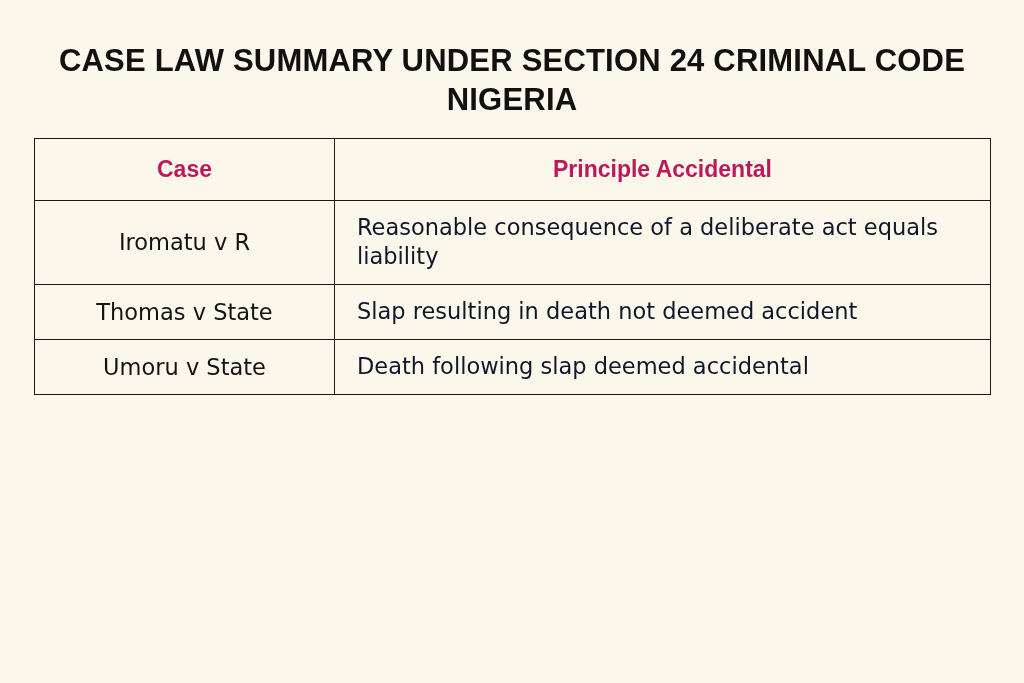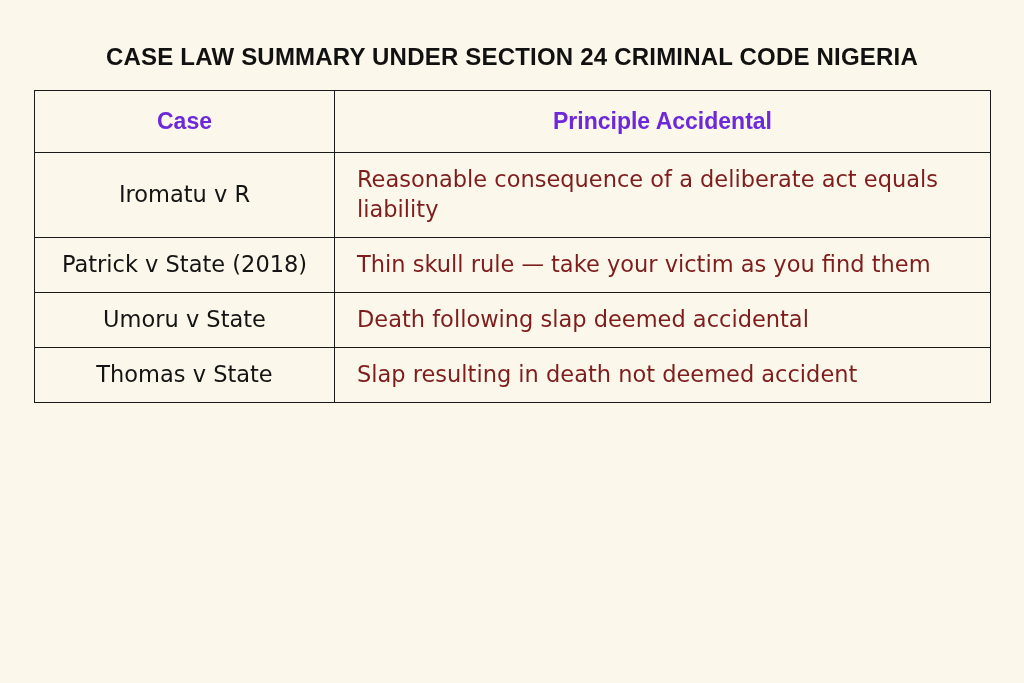--- a/index.html
+++ b/index.html
@@ -17,21 +17,21 @@
   .page {
     width: 1024px;
     height: 683px;
     box-sizing: border-box;
     padding: 34px 34px 0 34px;
     position: relative;
   }
   .doc-title {
     font-family: "Liberation Sans", sans-serif;
     font-weight: bold;
-    font-size: 24px;
+    font-size: 31px;
     line-height: 1.25;
     text-align: center;
     letter-spacing: 0.2px;
     margin: 8px auto 18px auto;
     max-width: 930px;
     color: #111111;
   }
   table.summary {
     width: 956px;
     margin: 0 auto;
@@ -48,35 +48,35 @@
   table.summary col.case-col { width: 300px; }
   table.summary col.principle-col { width: 656px; }
 
   table.summary th {
     font-family: "Liberation Sans", sans-serif;
     font-weight: bold;
     font-size: 23px;
     text-align: center;
     padding-top: 17px;
     padding-bottom: 17px;
-    color: #6d28d9;
+    color: #be185d;
   }
   table.summary td.case-cell {
     text-align: center;
     font-size: 22.5px;
     line-height: 1.3;
     font-family: "DejaVu Sans", sans-serif;
     color: #141414;
   }
   table.summary td.principle-cell {
     text-align: left;
     font-size: 22.5px;
     line-height: 1.33;
     font-family: "DejaVu Sans", sans-serif;
-    color: #7f1d1d;
+    color: #0f172a;
     padding-left: 22px;
     padding-right: 14px;
   }
   .tall-row td { padding-top: 16px; padding-bottom: 16px; }
 </style>
 </head>
 <body>
 
 <div class="page">
 
@@ -91,28 +91,24 @@
       <tr>
         <th>Case</th>
         <th>Principle Accidental</th>
       </tr>
     </thead>
     <tbody>
       <tr class="tall-row">
         <td class="case-cell">Iromatu v R</td>
         <td class="principle-cell">Reasonable consequence of a deliberate act equals liability</td>
       </tr>
-      <tr class="tall-row">
-        <td class="case-cell">Patrick v State (2018)</td>
-        <td class="principle-cell">Thin skull rule — take your victim as you find them</td>
+      <tr>
+        <td class="case-cell">Thomas v State</td>
+        <td class="principle-cell">Slap resulting in death not deemed accident</td>
       </tr>
       <tr>
         <td class="case-cell">Umoru v State</td>
         <td class="principle-cell">Death following slap deemed accidental</td>
-      </tr>
-      <tr>
-        <td class="case-cell">Thomas v State</td>
-        <td class="principle-cell">Slap resulting in death not deemed accident</td>
       </tr>
     </tbody>
   </table>
 
 </div>
 
 </body></html>

